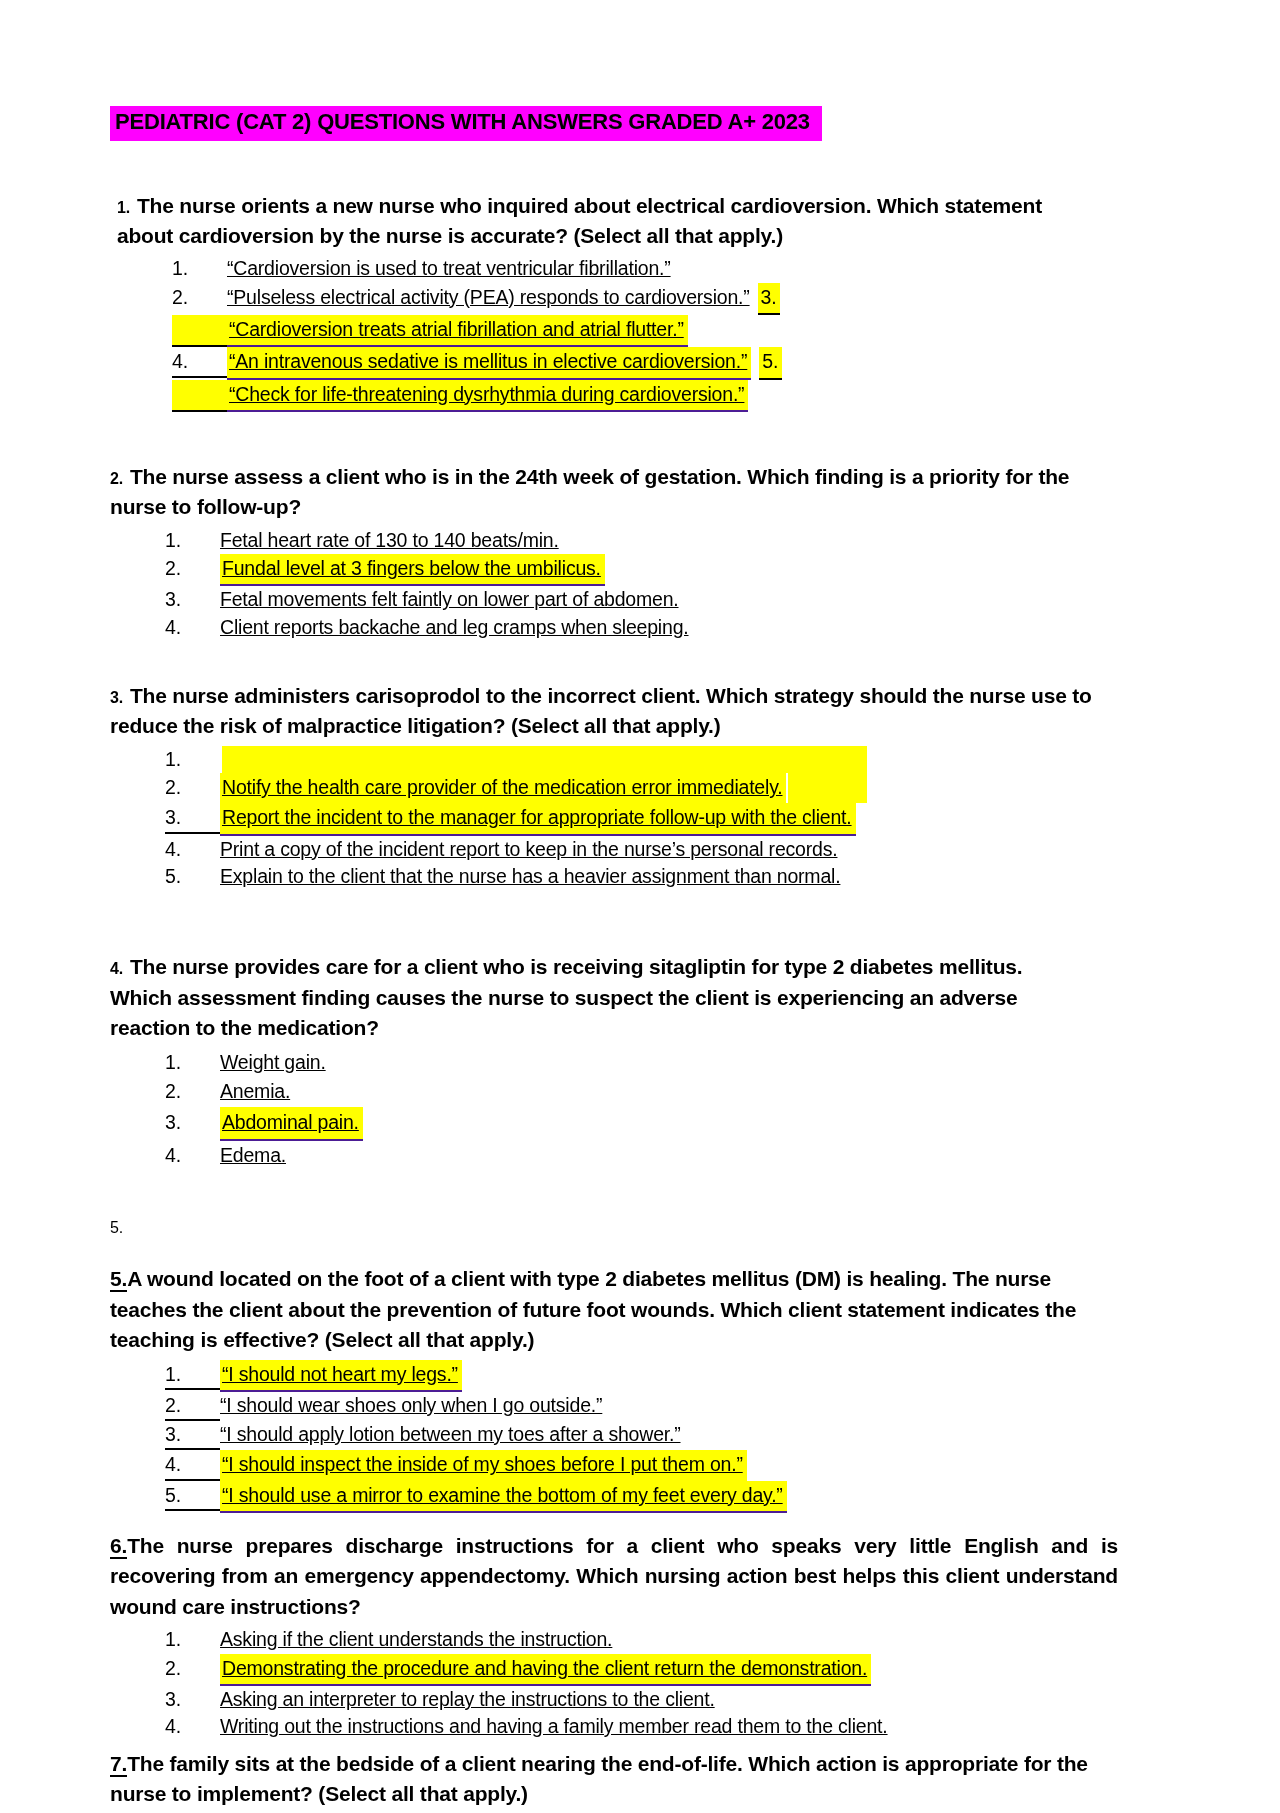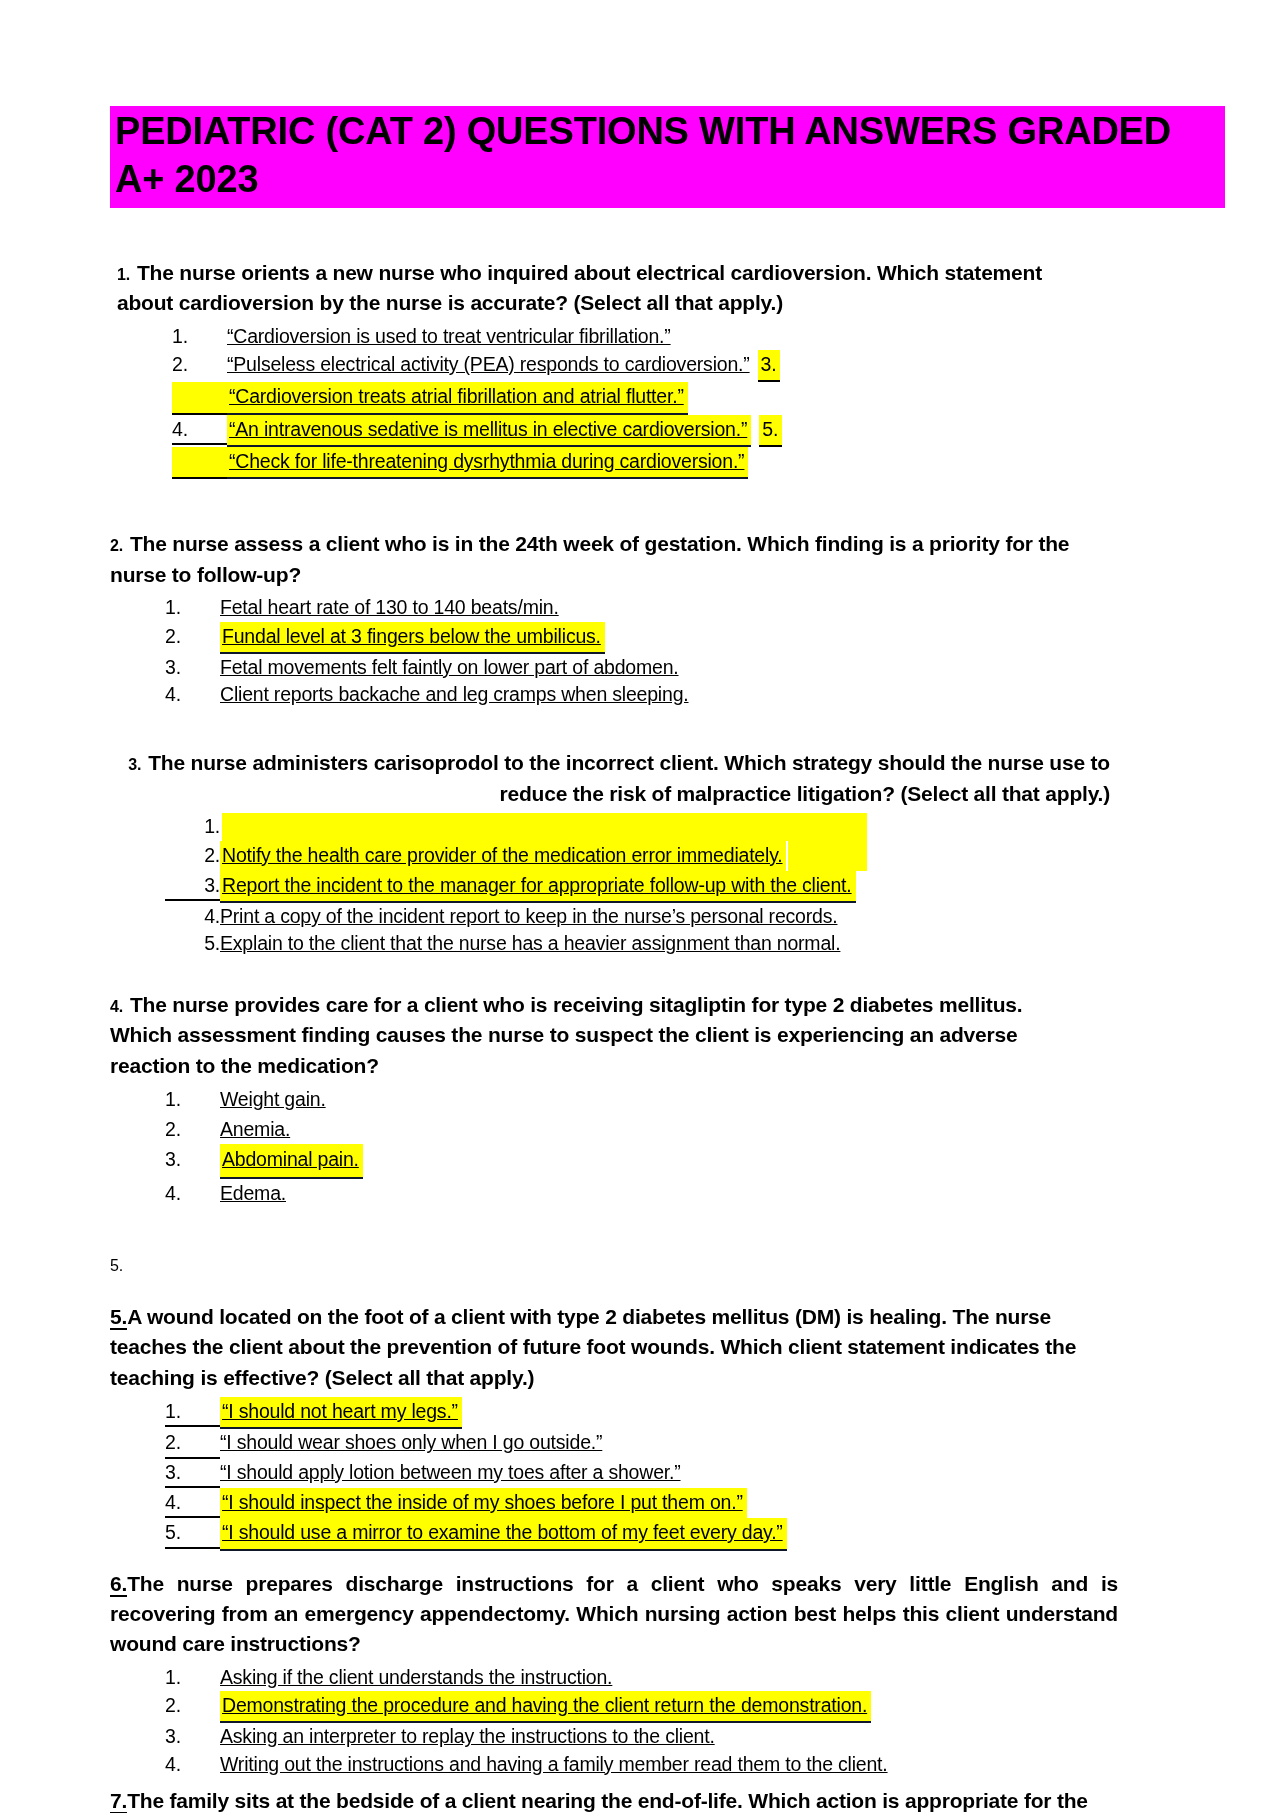--- a/index.html
+++ b/index.html
@@ -7,21 +7,21 @@
   html,body{margin:0;padding:0;}
   body{
     width:1280px;height:1813px;overflow:hidden;background:#ffffff;color:#000;
     font-family:"Liberation Sans",sans-serif;font-size:19.5px;line-height:1.32;
     letter-spacing:-0.2px;
   }
   .page{padding:106px 55px 0 110px;}
   .banner-row{margin:0 0 50px 0;}
   h1.banner{
     display:inline-block;margin:0;background:var(--mag);color:#000;
-    font-size:38px;line-height:1.25;font-weight:bold;letter-spacing:-0.2px;
+    font-size:22px;line-height:1.25;font-weight:bold;letter-spacing:-0.2px;
     padding:2px 12px 5px 5px;
   }
   .sec{margin:0 0 44px 0;}
   .qh{font-weight:bold;font-size:21px;line-height:1.45;margin:0 0 4px 0;}
   .qn{font-weight:bold;}
   .qn.small{font-size:16px;}
   .qn.sp{margin-right:7px;}
   .qn.u{border-bottom:2px solid #000;}
   .q1 .qh{max-width:985px;}
   .q2 .qh{max-width:975px;}
@@ -33,32 +33,32 @@
   .opts{margin-left:55px;}
   .opt{display:flex;align-items:baseline;line-height:1.4;}
   .q4 .opt{line-height:1.52;}
   .mk{flex:0 0 55px;}
   .mk.u{border-bottom:2px solid #000;}
   .tab{flex:0 0 55px;align-self:stretch;}
   .tab.hl{background:var(--hl);}
   .tab.u{border-bottom:2px solid #000;}
   .t{white-space:nowrap;text-decoration:underline;}
   .t.hl{background:var(--hl);padding:1px 4px 2px 2px;}
-  .t.u{border-bottom:2px solid #0f172a;}
+  .t.u{border-bottom:2px solid #4c1d95;}
   .sfx{margin-left:8px;white-space:nowrap;}
   .sfx.hl{background:var(--hl);padding:1px 4px 2px 3px;}
   .sfx.u{border-bottom:2px solid #000;}
   .opt.fl{width:702px;}
   .tail{flex:1 1 auto;min-width:10px;background:var(--hl);align-self:stretch;margin-left:2px;}
   .q5 .mk{border-bottom:2px solid #000;}
   .t.sm{font-size:17px;letter-spacing:-0.2px;padding:2px 112px 3px 3px;margin-left:14px;}
   .orphan{font-size:16px;margin:0 0 26px 0;}
   .sec.q1{margin-bottom:50px;margin-left:7px;}
   .sec.q2{margin-bottom:40px;}
-  .sec.q3{margin-bottom:32px;text-align:right;}
+  .sec.q3{margin-bottom:62px;}
   .sec.q4{margin-bottom:46px;}
   .sec.q5{margin-bottom:18px;}
   .sec.q6{margin-bottom:8px;}
   .sec.q7{margin-bottom:0;}
 </style>
 </head>
 <body>
 
 <div class="page">
 

